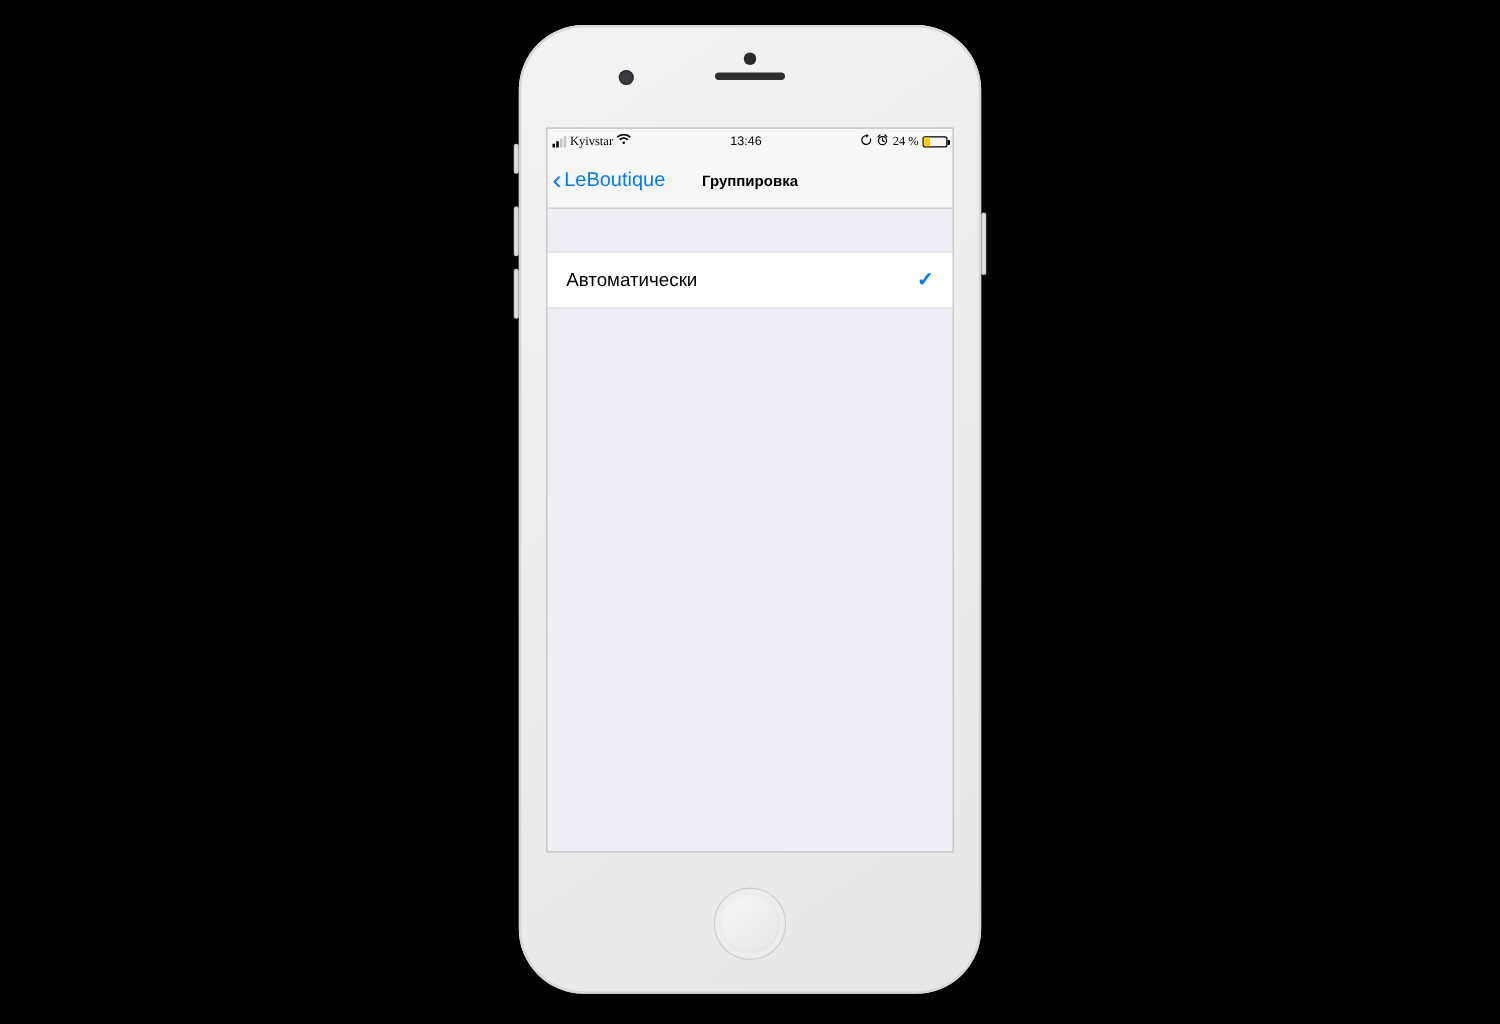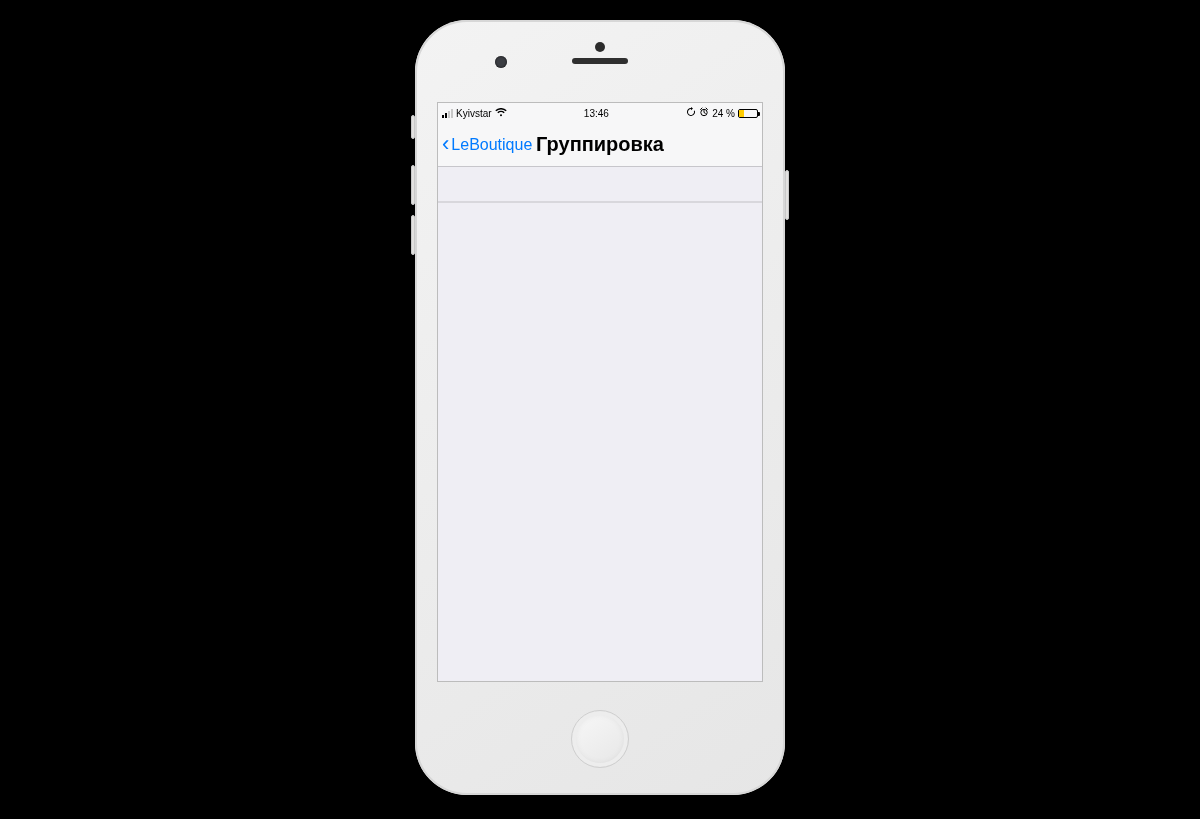--- a/index.html
+++ b/index.html
@@ -44,21 +44,21 @@
   .status-bar {
     height:20px;
     background:#f7f7f8;
     display:flex;
     align-items:center;
     font-size:10px;
     padding:0 4px;
     color:#000;
     justify-content:space-between;
   }
-  .status-left, .status-right { display:flex; align-items:center; gap:3px; }
+  .status-left, .status-right { display:flex; align-items:center; gap:3px;font-family:Liberation Serif, serif; }
   .sig-bars { display:flex; align-items:flex-end; gap:1px; }
   .sig-bars span { width:2px; background:#000; display:block; }
   .sig-bars span:nth-child(1){height:3px;} .sig-bars span:nth-child(2){height:5px;}
   .sig-bars span:nth-child(3){height:7px;background:#c7c7c7;} .sig-bars span:nth-child(4){height:9px;background:#c7c7c7;}
   .wifi-icon { font-size:10px; }
   .battery {
     width:20px; height:9px; border:1px solid #000; border-radius:2px; position:relative;
   }
   .battery::after { content:""; position:absolute; right:-3px; top:2px; width:2px; height:4px; background:#000; border-radius:0 1px 1px 0;}
   .battery .fill { height:100%; width:28%; background:#ffcc00; }
@@ -66,21 +66,21 @@
 
   .nav-bar {
     height:44px;
     background:#f7f7f8;
     border-bottom:1px solid #c7c6cb;
     position:relative;
     display:flex;
     align-items:center;
     justify-content:center;
   }
-  .nav-title { font-size:20px; font-weight:600; color:#000; }
+  .nav-title { font-size:12px; font-weight:600; color:#000; }
   .nav-back {
     position:absolute; left:4px; top:0; height:44px; display:flex; align-items:center;
     color:#007aff; font-size:16px; gap:2px;
   }
   .chev { font-size:22px; line-height:1; margin-top:-2px; font-weight:300;}
   .content { flex:1; background:#efeef4; }
   .group-spacer { height:34px; }
   .list {
     background:#fff; border-top:1px solid #d8d7dc; border-bottom:1px solid #d8d7dc;
   }
@@ -158,20 +158,24 @@
         <span class="chev">‹</span>
         <span>LeBoutique</span>
       </div>
       <div class="nav-title">Группировка</div>
     </div>
 
     <div class="content">
       <div class="group-spacer"></div>
       <div class="list">
 
+        <div class="row">
+          <span>Автоматически</span>
+          <span class="check">✓</span>
+        </div>
 
 
 
       </div>
     </div>
 
   </div>
 
   <div class="home-area">
     <div class="home-btn"></div>

